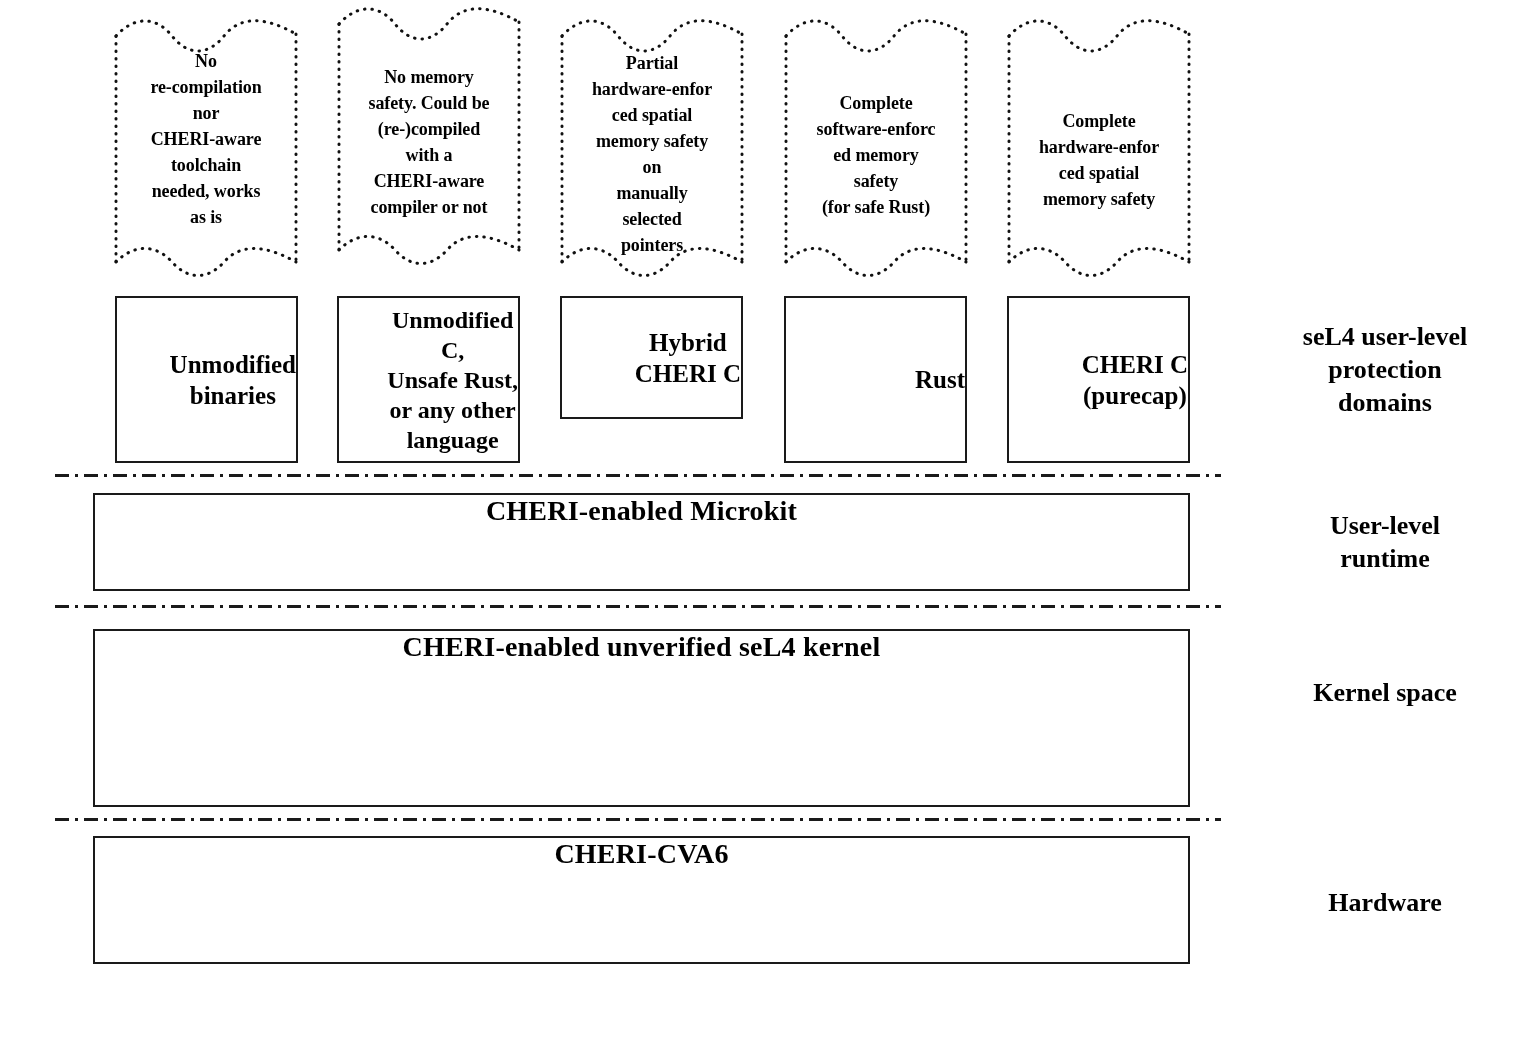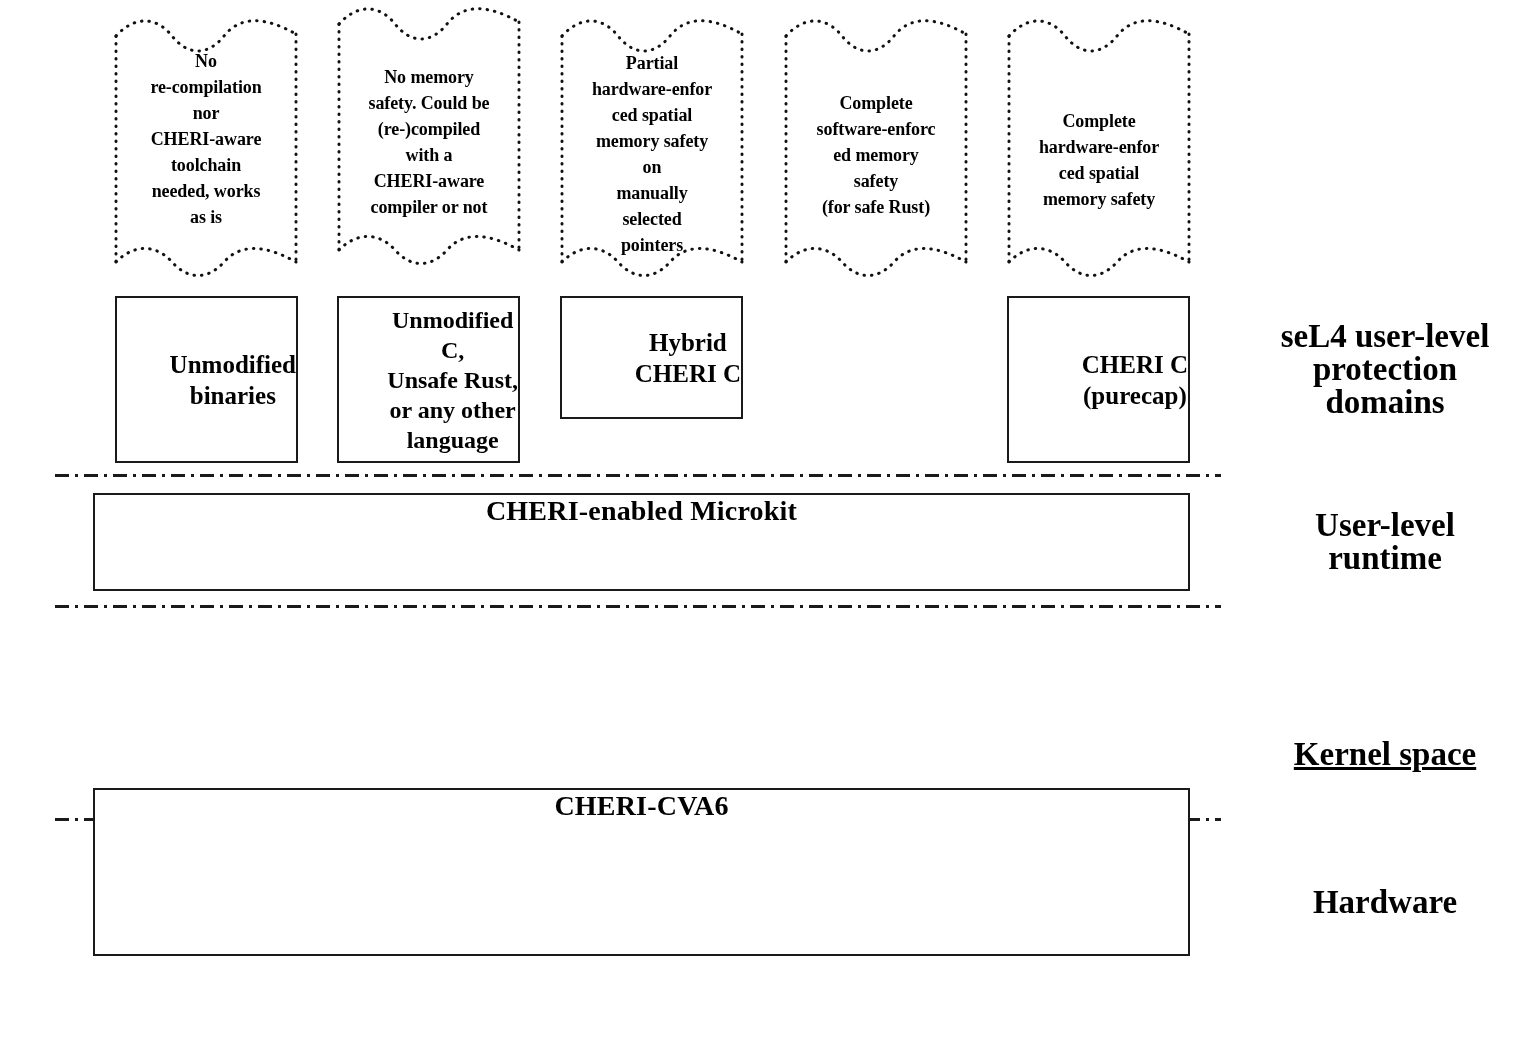--- a/index.html
+++ b/index.html
@@ -88,21 +88,21 @@
     position: absolute;
     height: 3px;
   }
   .separator svg { display: block; width: 100%; height: 3px; overflow: visible; }
 
   
   .side-label {
     position: absolute;
     text-align: center;
     font-weight: bold;
-    font-size: 33px;
+    font-size: 26px;
     line-height: 33px;
     white-space: pre-line;
   }
 </style>
 </head>
 <body>
 
 <div id="stage">
 
   <div class="banner b-top" style="left:114px; top:22px; width:184px; height:256px;">
@@ -191,20 +191,23 @@
 Unsafe Rust,
 or any other
 language</span>
   </div>
 
   <div class="domain-box" style="left:560px; top:296px; width:183px; height:123px;">
     <span>Hybrid
 CHERI C</span>
   </div>
 
+  <div class="domain-box" style="left:784px; top:296px; width:183px; height:167px;">
+    <span>Rust</span>
+  </div>
 
   <div class="domain-box" style="left:1007px; top:296px; width:183px; height:167px;">
     <span>CHERI C
 (purecap)</span>
   </div>
 
   <div class="separator" style="left:55px; top:474px; width:1166px;">
     <svg viewBox="0 0 1166 3" preserveAspectRatio="none">
       <line x1="0" y1="1.5" x2="1166" y2="1.5" stroke="#1a1a1a" stroke-width="3" stroke-dasharray="14 6 3 6"></line>
     </svg>
@@ -213,35 +216,38 @@
   <div class="layer-bar" style="left:93px; top:493px; width:1097px; height:98px;">
     <span>CHERI-enabled Microkit</span>
   </div>
 
   <div class="separator" style="left:55px; top:605px; width:1166px;">
     <svg viewBox="0 0 1166 3" preserveAspectRatio="none">
       <line x1="0" y1="1.5" x2="1166" y2="1.5" stroke="#1a1a1a" stroke-width="3" stroke-dasharray="14 6 3 6"></line>
     </svg>
   </div>
 
+  <div class="layer-bar" style="left:93px; top:629px; width:1097px; height:178px;">
+    <span>CHERI-enabled unverified seL4 kernel</span>
+  </div>
 
   <div class="separator" style="left:55px; top:818px; width:1166px;">
     <svg viewBox="0 0 1166 3" preserveAspectRatio="none">
       <line x1="0" y1="1.5" x2="1166" y2="1.5" stroke="#1a1a1a" stroke-width="3" stroke-dasharray="14 6 3 6"></line>
     </svg>
   </div>
 
-  <div class="layer-bar" style="left:93px; top:788px; width:1097px; height:168px;">
+  <div class="layer-bar" style="left:93px; top:836px; width:1097px; height:128px;">
     <span>CHERI-CVA6</span>
   </div>
 
   <div class="side-label" style="left:1250px; top:320px; width:270px;">seL4 user-level
 protection
 domains</div>
 
   <div class="side-label" style="left:1250px; top:509px; width:270px;">User-level
 runtime</div>
 
-  <div class="side-label" style="left:1250px; top:738px; width:270px;text-decoration:underline;">Kernel space</div>
+  <div class="side-label" style="left:1250px; top:676px; width:270px;">Kernel space</div>
 
   <div class="side-label" style="left:1250px; top:886px; width:270px;">Hardware</div>
 
 </div>
 
 </body></html>

